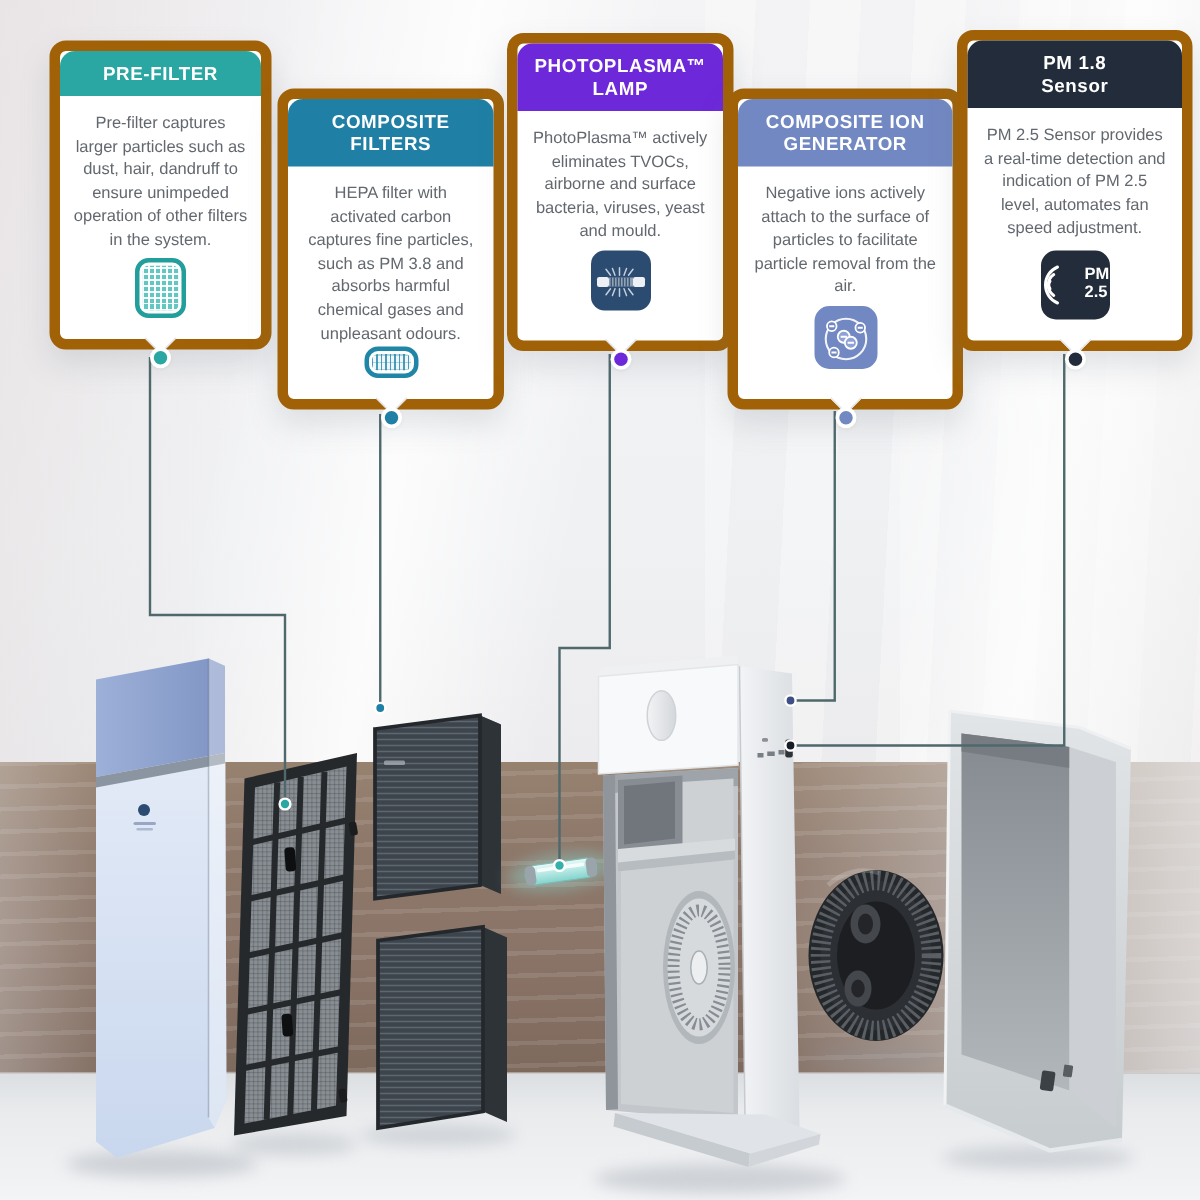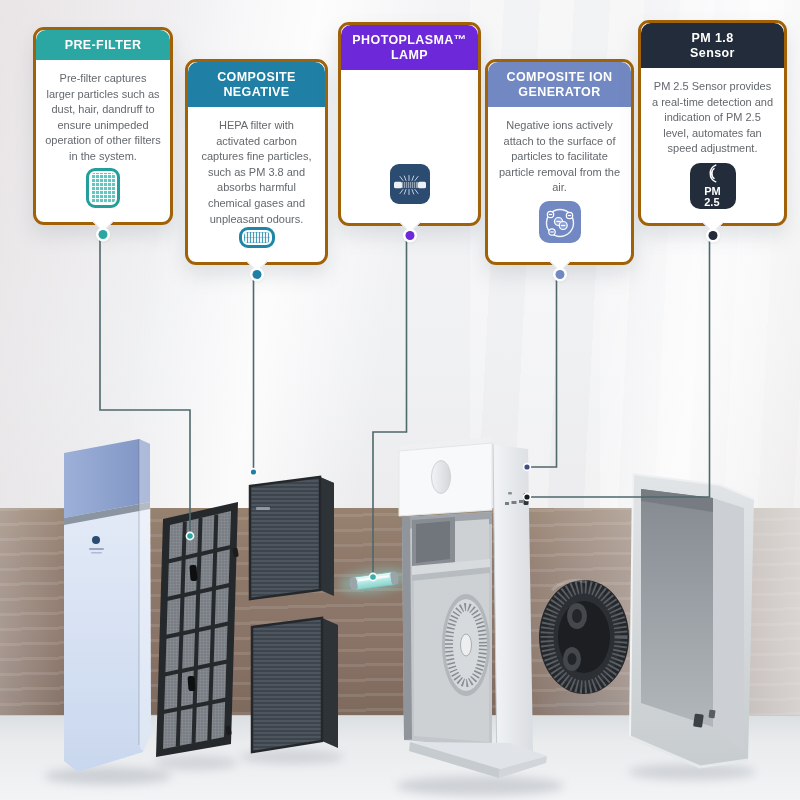--- a/index.html
+++ b/index.html
@@ -24,21 +24,21 @@
         background:linear-gradient(90deg,rgba(238,240,242,.30) 0%,rgba(238,240,242,0) 10%,
                    rgba(238,240,242,0) 62%,rgba(238,240,242,.55) 88%,rgba(244,245,247,.75) 100%);}
   .floor{position:absolute;left:0;top:715px;width:800px;height:85px;
         background:linear-gradient(180deg,#dcdfe2 0%,#e9ebed 30%,#f3f4f6 100%);
         border-top:1px solid rgba(90,80,72,.25);}
   
   .layer{position:absolute;left:0;top:0;}
   #product-svg{z-index:5;}
   #lines-svg{z-index:20;}
   
-  .card{position:absolute;z-index:30;background:#fff;border:3px solid #a16207;border-radius:11px;
+  .card{position:absolute;z-index:30;background:#fff;border:7px solid #a16207;border-radius:11px;
         box-shadow:0 10px 20px rgba(105,115,130,.18);display:flex;flex-direction:column;}
   .card-head{border-radius:10px 10px 0 0;color:#fff;text-align:center;padding:8px 4px 7px;
         font-weight:bold;font-size:12.5px;letter-spacing:.4px;line-height:1.2;}
   .card-head span{display:block;}
   .card-body{font-size:11px;color:#63686e;text-align:center;padding:11px 9px 0;line-height:1.42;}
   .card-icon{margin:auto auto 14px;}
   .tail{position:absolute;bottom:-7px;left:50%;width:14px;height:14px;background:#fff;
         transform:translateX(-50%) rotate(45deg);
         border-right:1px solid #e3e5e9;border-bottom:1px solid #e3e5e9;}
   .tip-dot{position:absolute;bottom:-17px;left:50%;transform:translateX(-50%);
@@ -49,21 +49,21 @@
   
   .grid-frame{width:34px;height:40px;border:3px solid #239f9b;border-radius:9px;background:#fff;padding:2px;box-sizing:border-box;}
   .grid-mesh{width:100%;height:100%;border-radius:4px;background-color:#63c6c0;
      background-image:repeating-linear-gradient(0deg,rgba(255,255,255,.95) 0 1px,rgba(0,0,0,0) 1px 4px),
                       repeating-linear-gradient(90deg,rgba(255,255,255,.95) 0 1px,rgba(0,0,0,0) 1px 4px);}
   .comp-frame{width:36px;height:46px;border:3px solid #1f86a8;border-radius:9px;background:#fff;padding:2px;box-sizing:border-box;}
   .comp-mesh{width:100%;height:100%;border-radius:4px;background-color:#eef6fa;
      background-image:repeating-linear-gradient(90deg,rgba(31,134,168,.8) 0 1px,rgba(0,0,0,0) 1px 3px),
                       repeating-linear-gradient(0deg,rgba(31,134,168,.30) 0 1px,rgba(0,0,0,0) 1px 5px);}
   .pm-frame{width:46px;height:46px;border-radius:10px;background:#222c3a;
-     display:flex;align-items:center;justify-content:flex-end;gap:2px;flex-direction:column;}
+     display:flex;align-items:center;justify-content:space-between;gap:2px;}
   .pm-text{color:#fff;font-weight:bold;font-size:11px;line-height:1.05;text-align:left;}
   .pm-text span{display:block;}
 </style>
 </head>
 <body>
 
 <div id="stage">
 
   <div class="wall"></div>
   <div class="streak-a"></div>
@@ -267,36 +267,37 @@
     <div class="card-body">Pre-filter captures larger particles such as dust, hair, dandruff to ensure unimpeded operation of other filters in the system.</div>
     <div class="card-icon grid-frame">
         <div class="grid-mesh"></div>
       </div>
     <div class="tail"></div>
     <div class="tip-dot t-teal"></div>
   </div>
 
   <div class="card" style="left:185px;top:59px;width:137px;height:200px;">
     <div class="card-head t-blue">
-      <span>COMPOSITE NEGATIVE</span>
+      <span>COMPOSITE FILTERS</span>
         <span></span>
     </div>
     <div class="card-body">HEPA filter with activated carbon captures fine particles, such as PM 3.8 and absorbs harmful chemical gases and unpleasant odours.</div>
     <div class="card-icon comp-frame">
         <div class="comp-mesh"></div>
       </div>
     <div class="tail"></div>
     <div class="tip-dot t-blue"></div>
   </div>
 
   <div class="card" style="left:338px;top:22px;width:137px;height:198px;">
     <div class="card-head t-navy">
       <span>PHOTOPLASMA™</span>
         <span>LAMP</span>
     </div>
+    <div class="card-body">PhotoPlasma™ actively eliminates TVOCs, airborne and surface bacteria, viruses, yeast and mould.</div>
     <div class="card-icon">
       <svg width="42" height="42" viewBox="0 0 42 42">
         <rect x="1" y="1" width="40" height="40" rx="9" fill="#2c4b70"></rect>
         <g stroke="#c2cedd" stroke-width="1" stroke-linecap="round">
           <path d="M14,17.5 L11,13.5"></path>
             <path d="M17,17.5 L15.3,13"></path>
             <path d="M20,17.5 L20,12.5"></path>
           <path d="M23,17.5 L24.7,13"></path>
             <path d="M26,17.5 L29,13.5"></path>
           <path d="M14,26.5 L11,30.5"></path>

